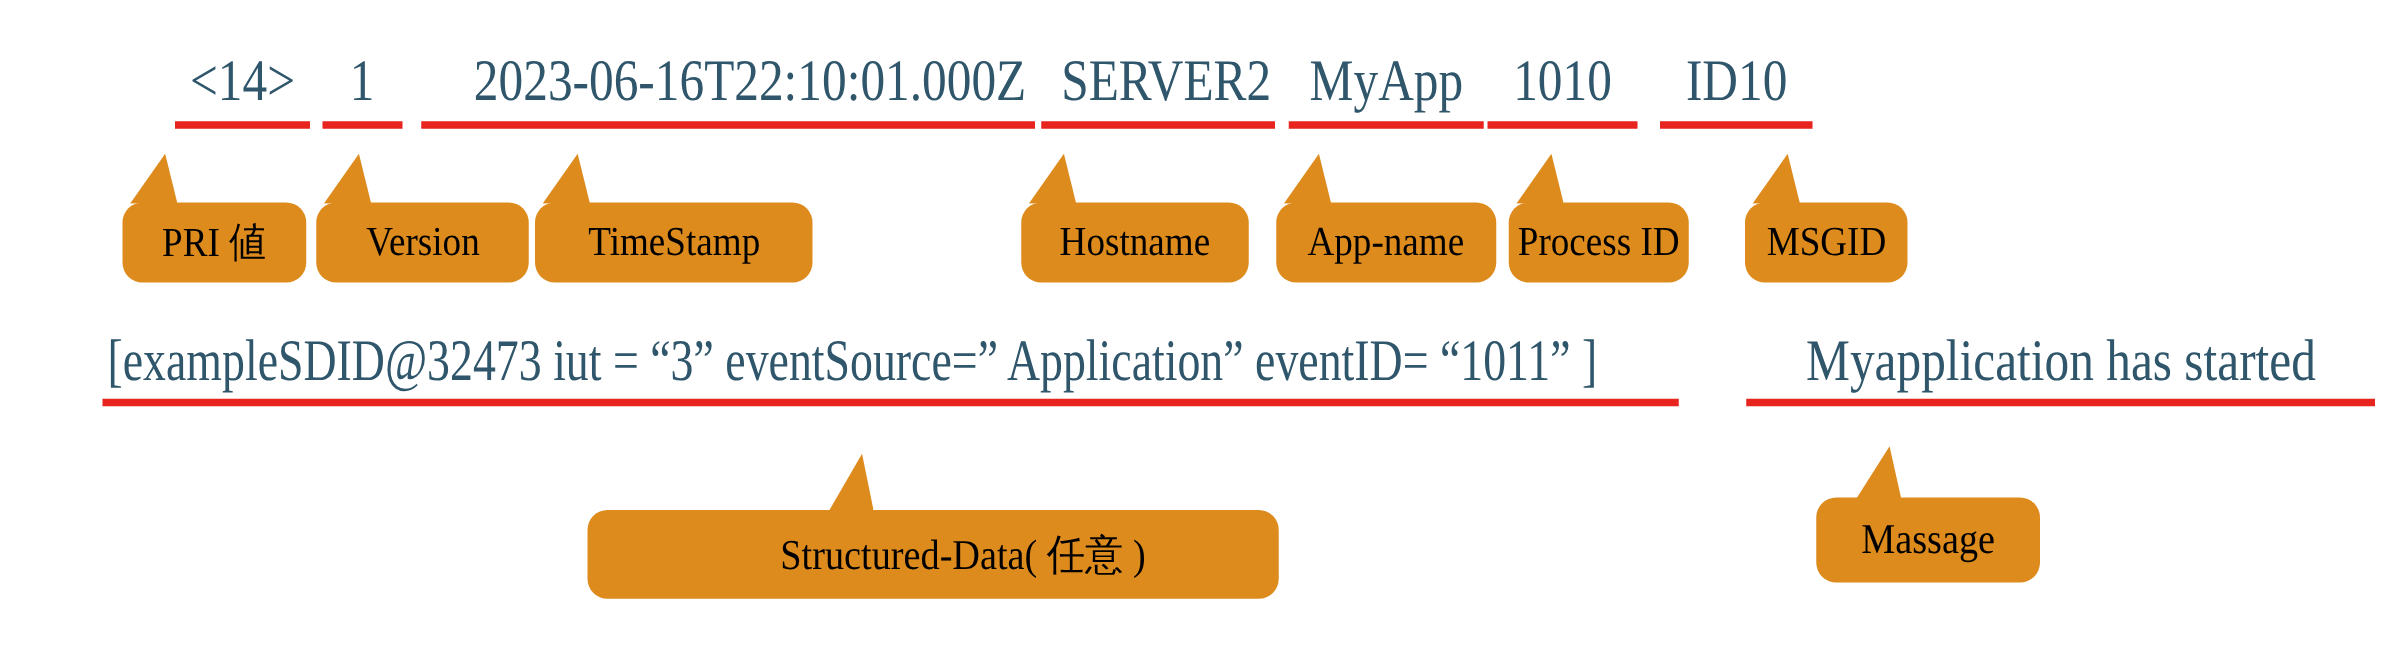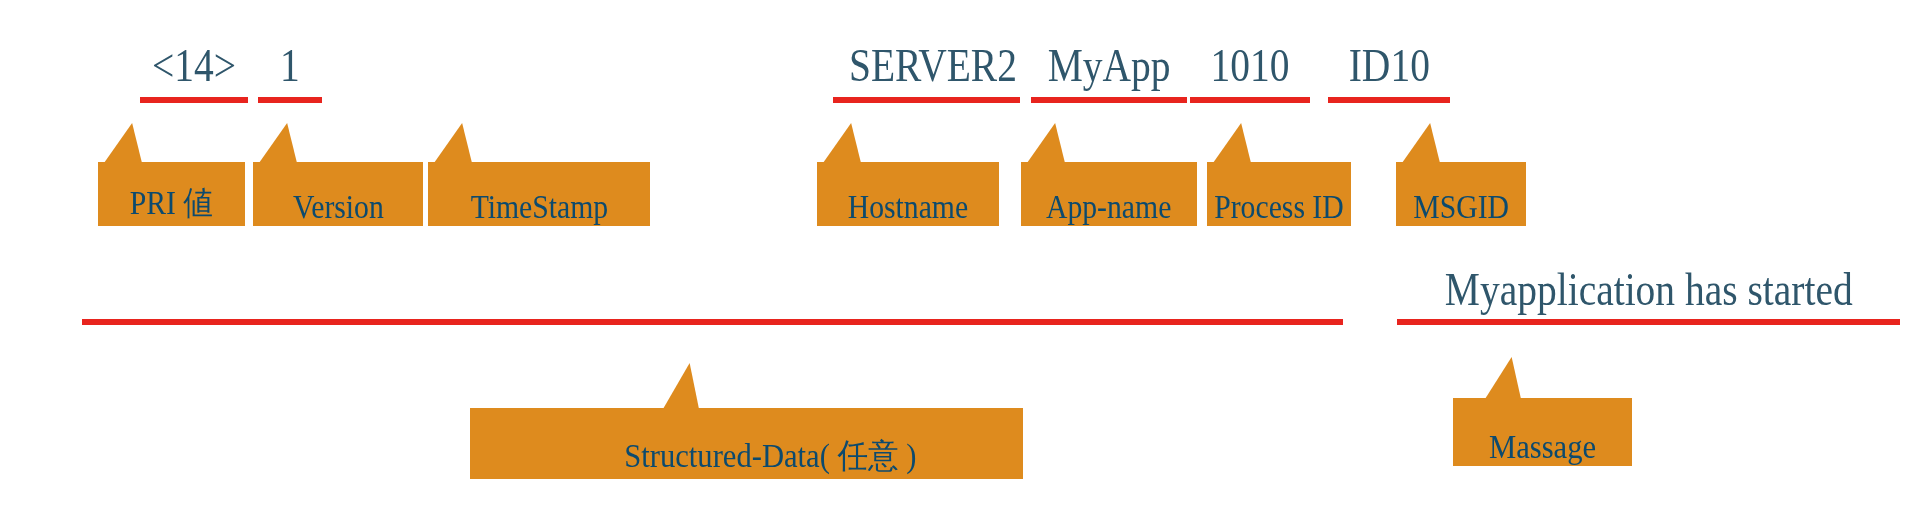--- a/index.html
+++ b/index.html
@@ -39,22 +39,22 @@
   #l2a{left:86px;width:1270px;}
   #l2a .txt{transform:scaleX(0.78);transform-origin:0 50%;}
   #l2b{left:1397px;width:503px;text-align:center;}
   #l2b .txt{transform:scaleX(0.84);transform-origin:50% 50%;}
   .l2bar{position:absolute;top:319px;height:6px;background:var(--red);}
   #bar2a{left:82px;width:1261px;}
   #bar2b{left:1397px;width:503px;}
 
   
   .callout{
-    position:absolute;background:var(--orange);border-radius:0;
-    color:#0c4a6e;display:flex;align-items:flex-end;justify-content:center;
+    position:absolute;background:var(--orange);border-radius:16px;
+    color:#000000;display:flex;align-items:center;justify-content:center;
   }
   .callout .clabel{
     font-size:33px;white-space:nowrap;
     transform:scaleX(0.9);transform-origin:50% 50%;
   }
   .tail{
     position:absolute;background:var(--orange);
     clip-path:polygon(74% 0, 100% 100%, 0 100%);
   }
   .row1{top:162px;height:64px;}
@@ -78,20 +78,24 @@
 <body>
 
 <div class="canvas">
 
   <div class="tok" id="tok0">
     <span class="txt">&lt;14&gt;</span>
     <span class="bar"></span>
   </div>
   <div class="tok" id="tok1">
     <span class="txt">1</span>
+    <span class="bar"></span>
+  </div>
+  <div class="tok" id="tok2">
+    <span class="txt">2023-06-16T22:10:01.000Z</span>
     <span class="bar"></span>
   </div>
   <div class="tok" id="tok3">
     <span class="txt">SERVER2</span>
     <span class="bar"></span>
   </div>
   <div class="tok" id="tok4">
     <span class="txt">MyApp</span>
     <span class="bar"></span>
   </div>
@@ -126,20 +130,23 @@
   </div>
   <div class="callout row1" id="co5">
     <span class="tail"></span>
     <span class="clabel">Process ID</span>
   </div>
   <div class="callout row1" id="co6">
     <span class="tail"></span>
     <span class="clabel">MSGID</span>
   </div>
 
+  <div class="l2" id="l2a">
+    <span class="txt">[exampleSDID@32473 iut = “3” eventSource=” Application” eventID= “1011” ]</span>
+  </div>
   <div class="l2" id="l2b">
     <span class="txt">Myapplication has started</span>
   </div>
   <div class="l2bar" id="bar2a"></div>
   <div class="l2bar" id="bar2b"></div>
 
   <div class="callout" id="co7">
     <span class="tail"></span>
     <span class="clabel">Structured-Data( 任意 )</span>
   </div>

